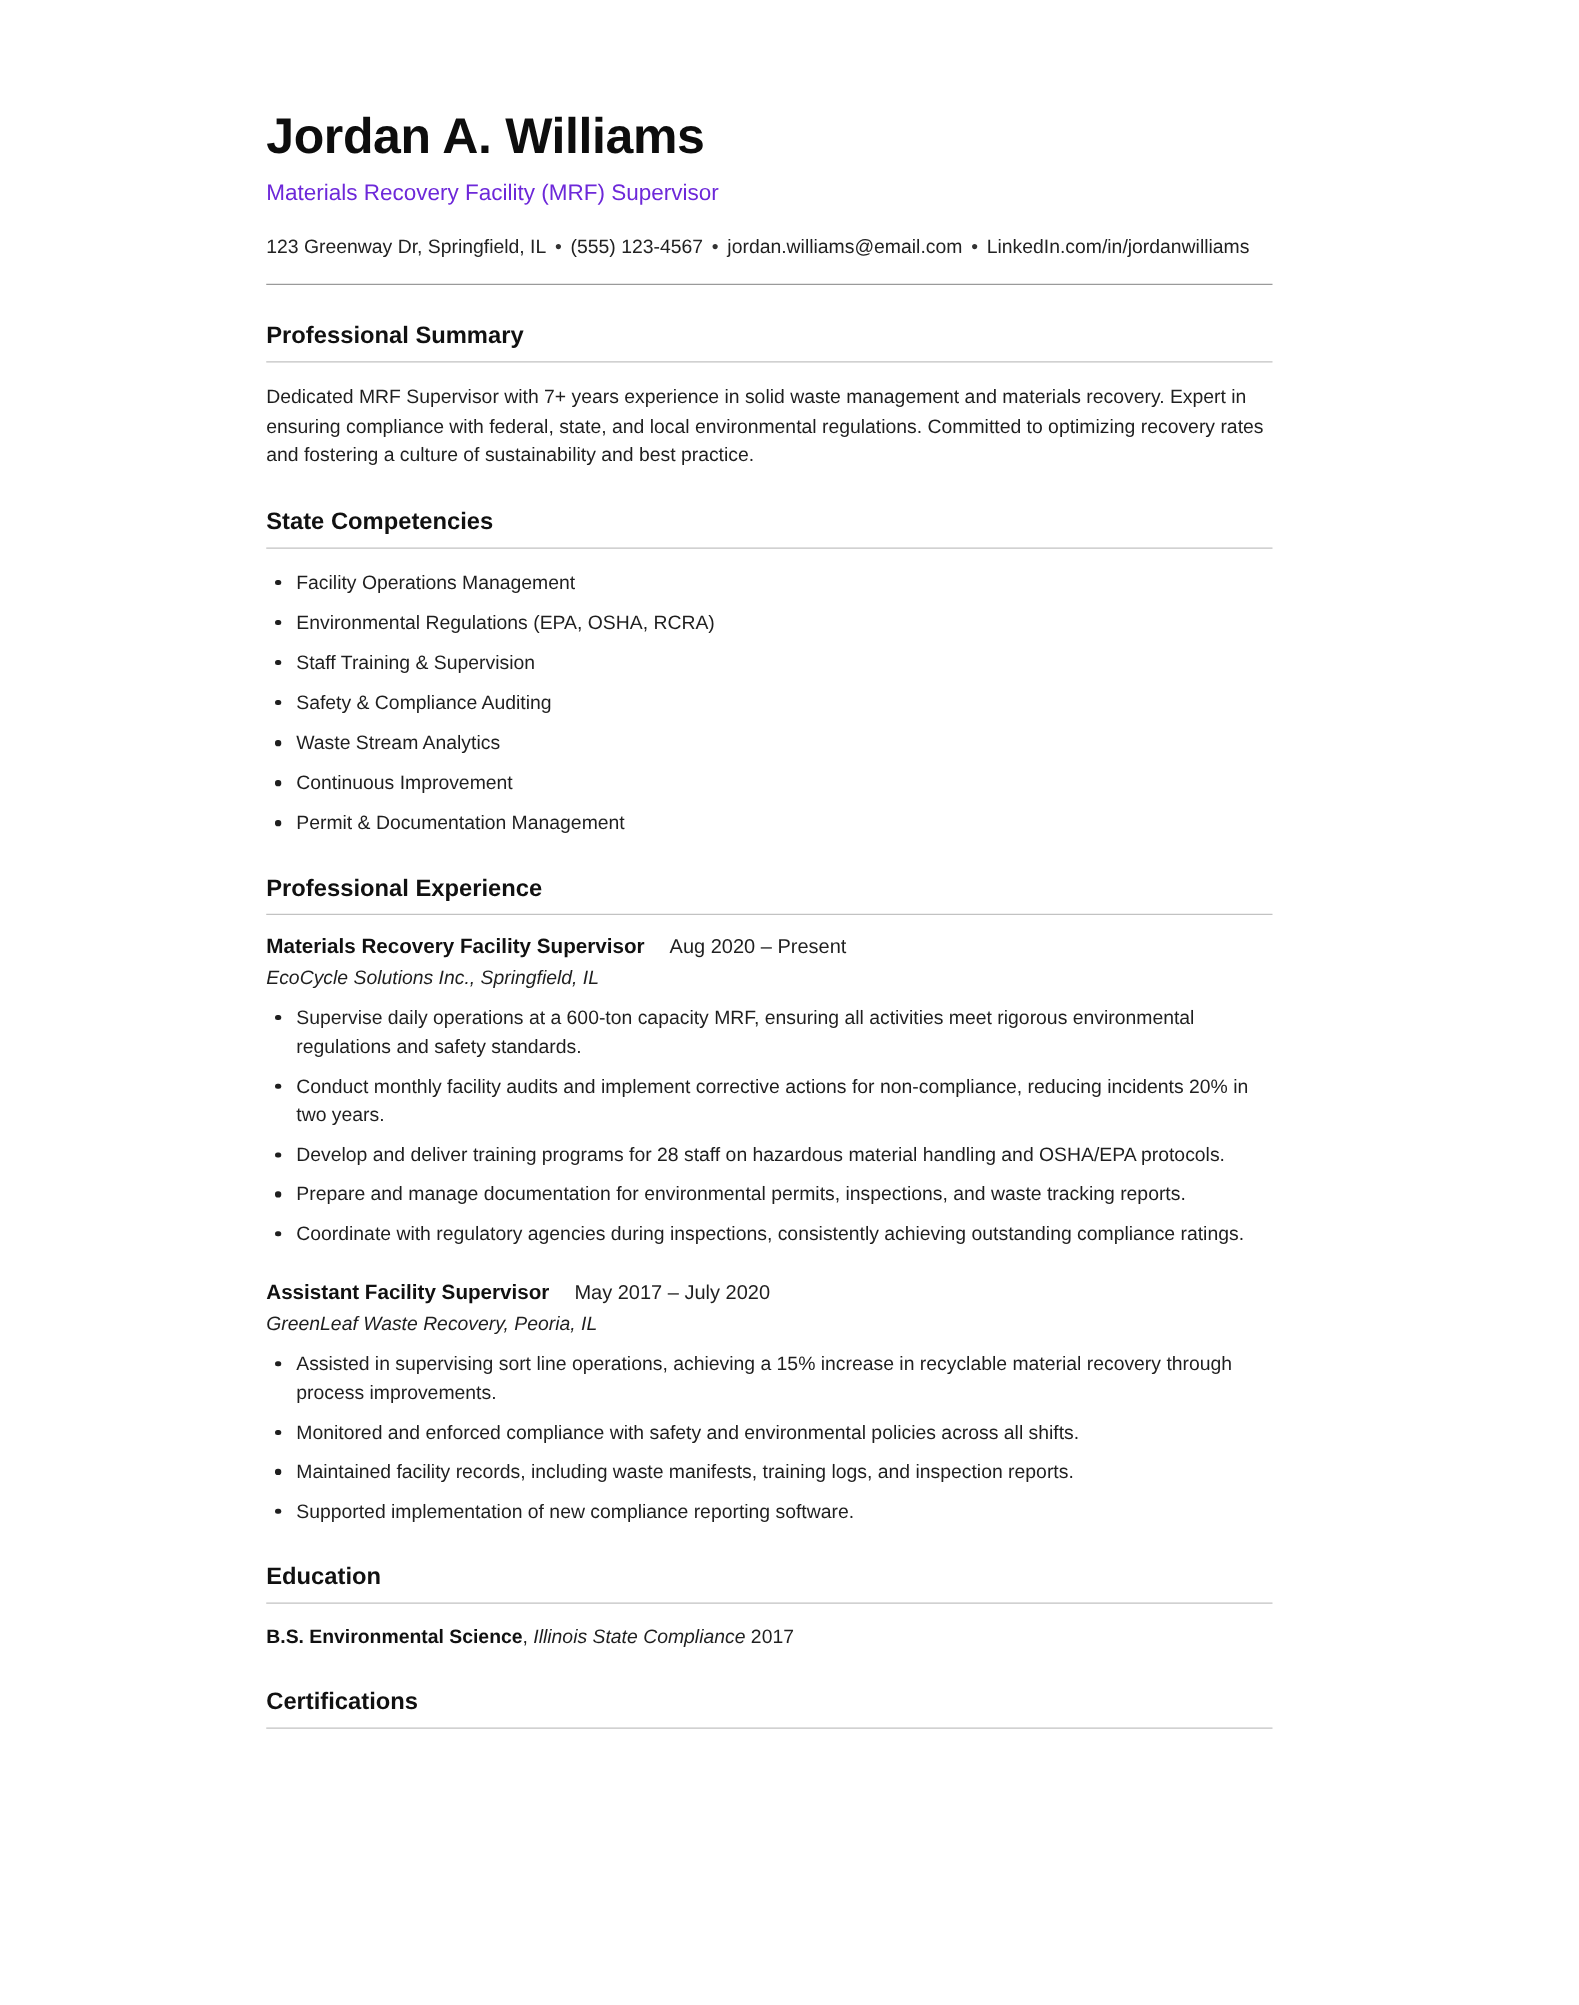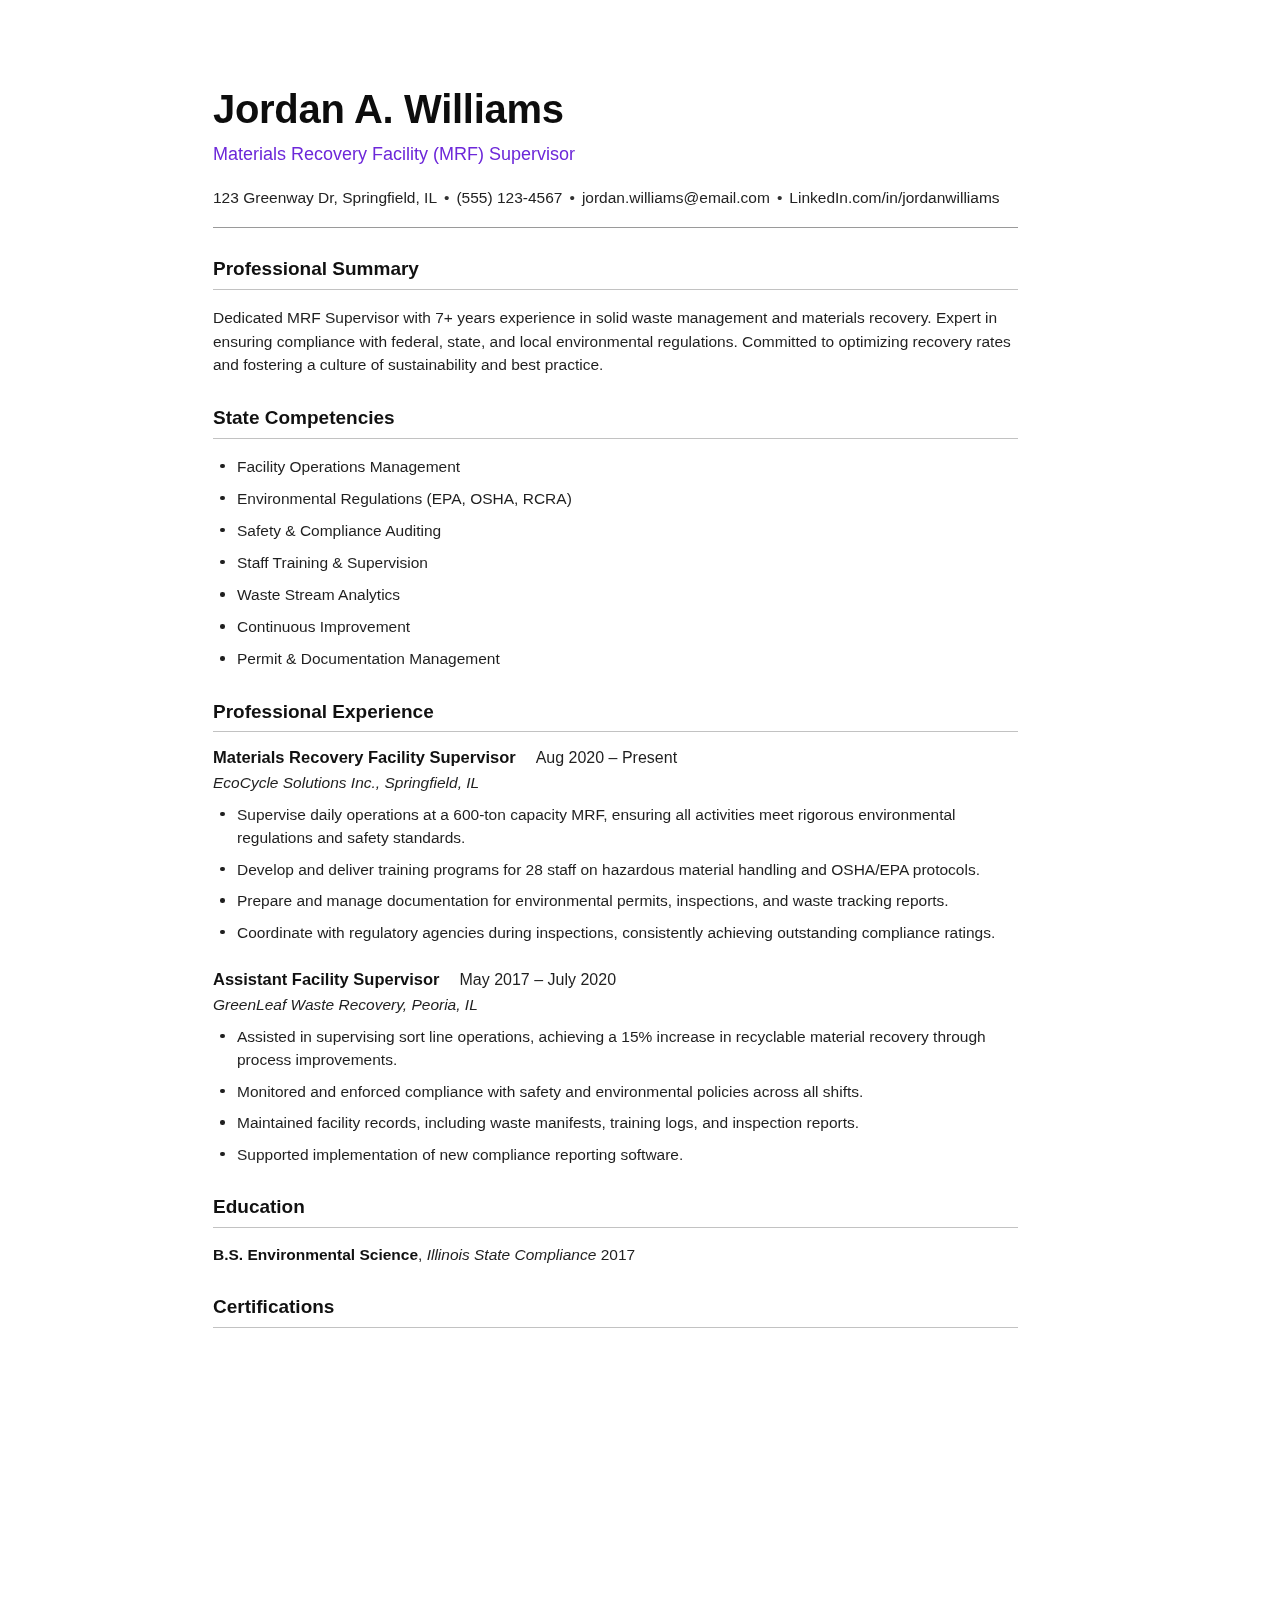--- a/index.html
+++ b/index.html
@@ -194,40 +194,41 @@
       <hr class="section-rule">
       <p class="summary-text">Dedicated MRF Supervisor with 7+ years experience in solid waste management and materials recovery. Expert in ensuring compliance with federal, state, and local environmental regulations. Committed to optimizing recovery rates and fostering a culture of sustainability and best practice.</p>
     </section>
 
     <section class="section">
       <h2 class="section-title">State Competencies</h2>
       <hr class="section-rule">
       <ul class="bullets competencies">
         <li>Facility Operations Management</li>
         <li>Environmental Regulations (EPA, OSHA, RCRA)</li>
+        <li>Staff Training &amp; Supervision</li>
         <li>Safety &amp; Compliance Auditing</li>
-        <li>Staff Training &amp; Supervision</li>
         <li>Waste Stream Analytics</li>
         <li>Continuous Improvement</li>
         <li>Permit &amp; Documentation Management</li>
       </ul>
     </section>
 
     <section class="section">
       <h2 class="section-title">Professional Experience</h2>
       <hr class="section-rule">
 
       <div class="job">
         <div class="job-head">
           <div class="job-title">Materials Recovery Facility Supervisor</div>
           <div class="job-dates">Aug 2020 – Present</div>
         </div>
         <div class="job-company">EcoCycle Solutions Inc., Springfield, IL</div>
         <ul class="bullets job-bullets">
           <li>Supervise daily operations at a 600-ton capacity MRF, ensuring all activities meet rigorous environmental regulations and safety standards.</li>
+          <li>Conduct monthly facility audits and implement corrective actions for non-compliance, reducing incidents 20% in two years.</li>
           <li>Develop and deliver training programs for 28 staff on hazardous material handling and OSHA/EPA protocols.</li>
           <li>Prepare and manage documentation for environmental permits, inspections, and waste tracking reports.</li>
           <li>Coordinate with regulatory agencies during inspections, consistently achieving outstanding compliance ratings.</li>
         </ul>
       </div>
 
       <div class="job">
         <div class="job-head">
           <div class="job-title">Assistant Facility Supervisor</div>
           <div class="job-dates">May 2017 – July 2020</div>

